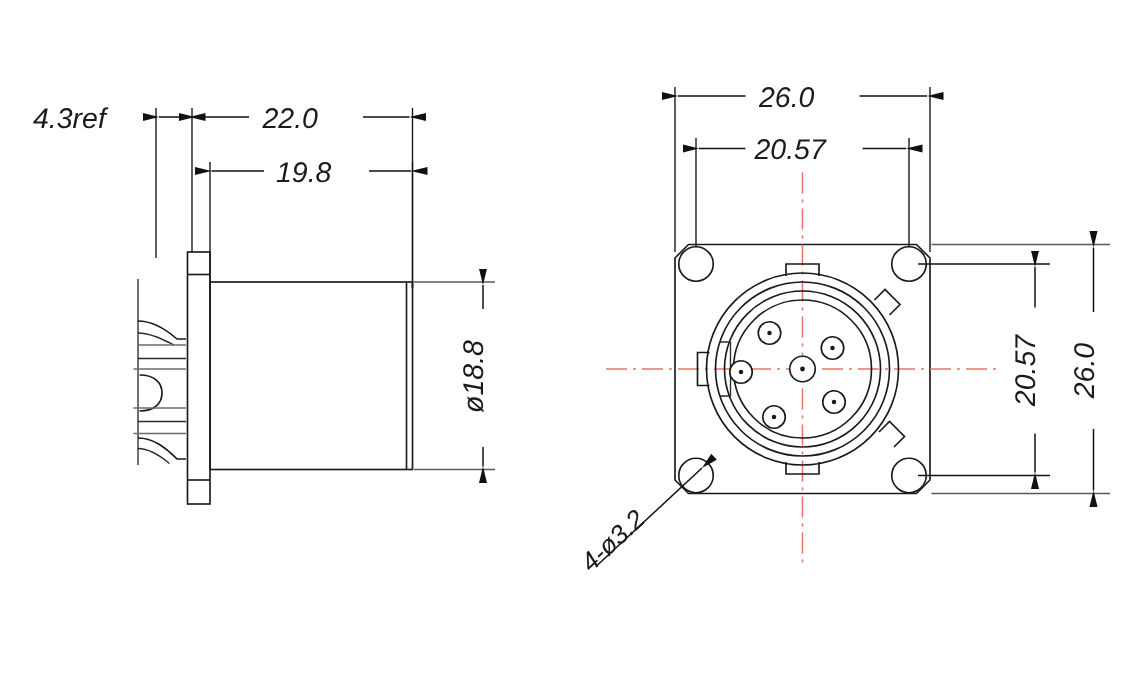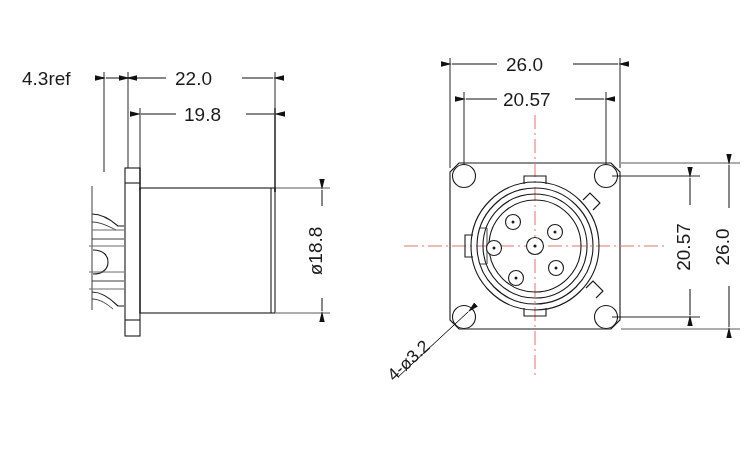--- a/index.html
+++ b/index.html
@@ -7,20 +7,21 @@
     padding: 0;
     background: #ffffff;
   }
   #drawing-root {
     position: relative;
     width: 750px;
     height: 450px;
     background: #fdba74;
     font-family: "Liberation Sans", sans-serif;
     overflow: hidden;
+    font-style: italic;
   }
   svg { display: block; }
   .outline {
     fill: none;
     stroke: #1a1a1a;
     stroke-width: 1.1;
     stroke-linejoin: miter;
     stroke-linecap: butt;
   }
   .outline-thin {

